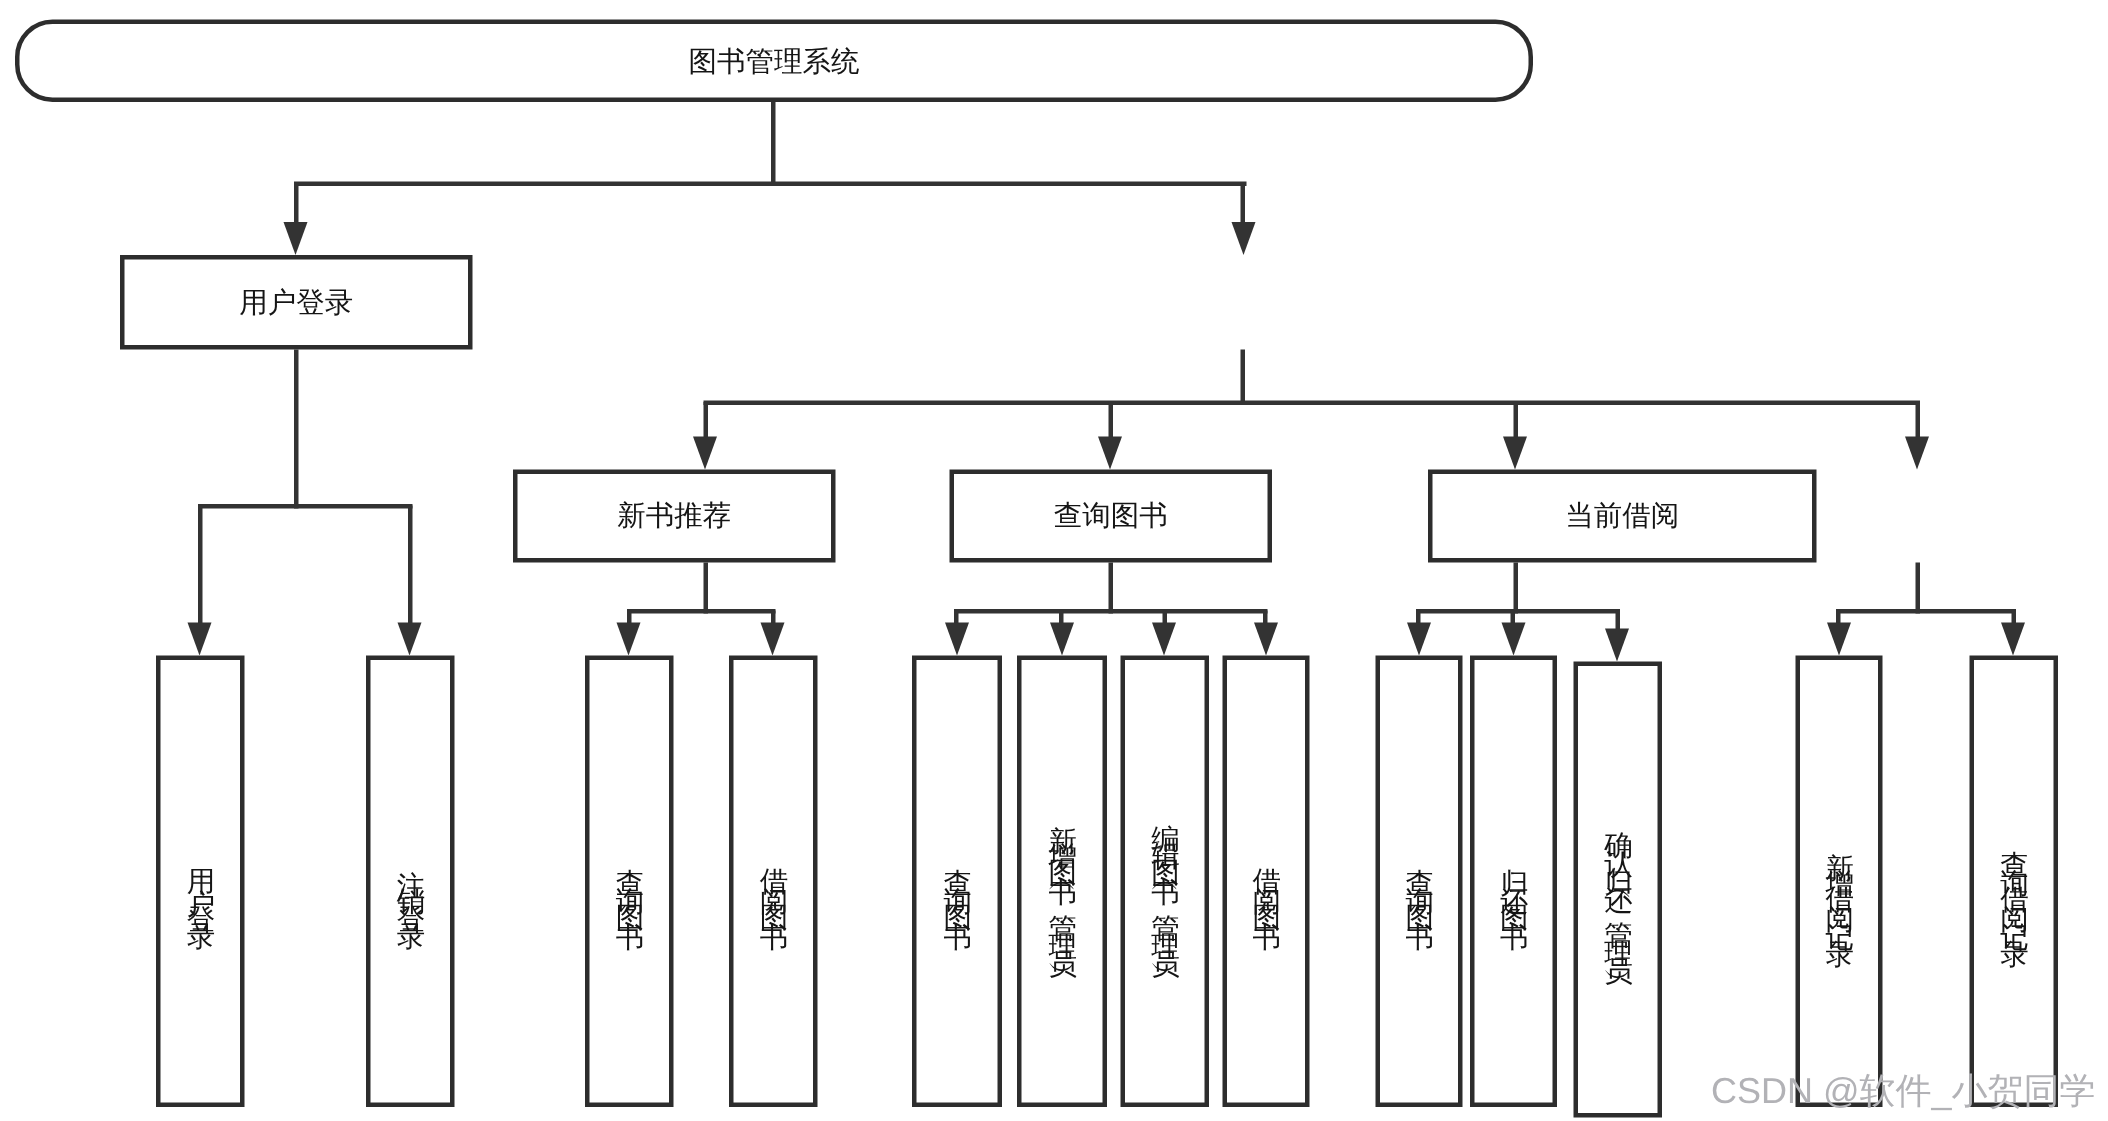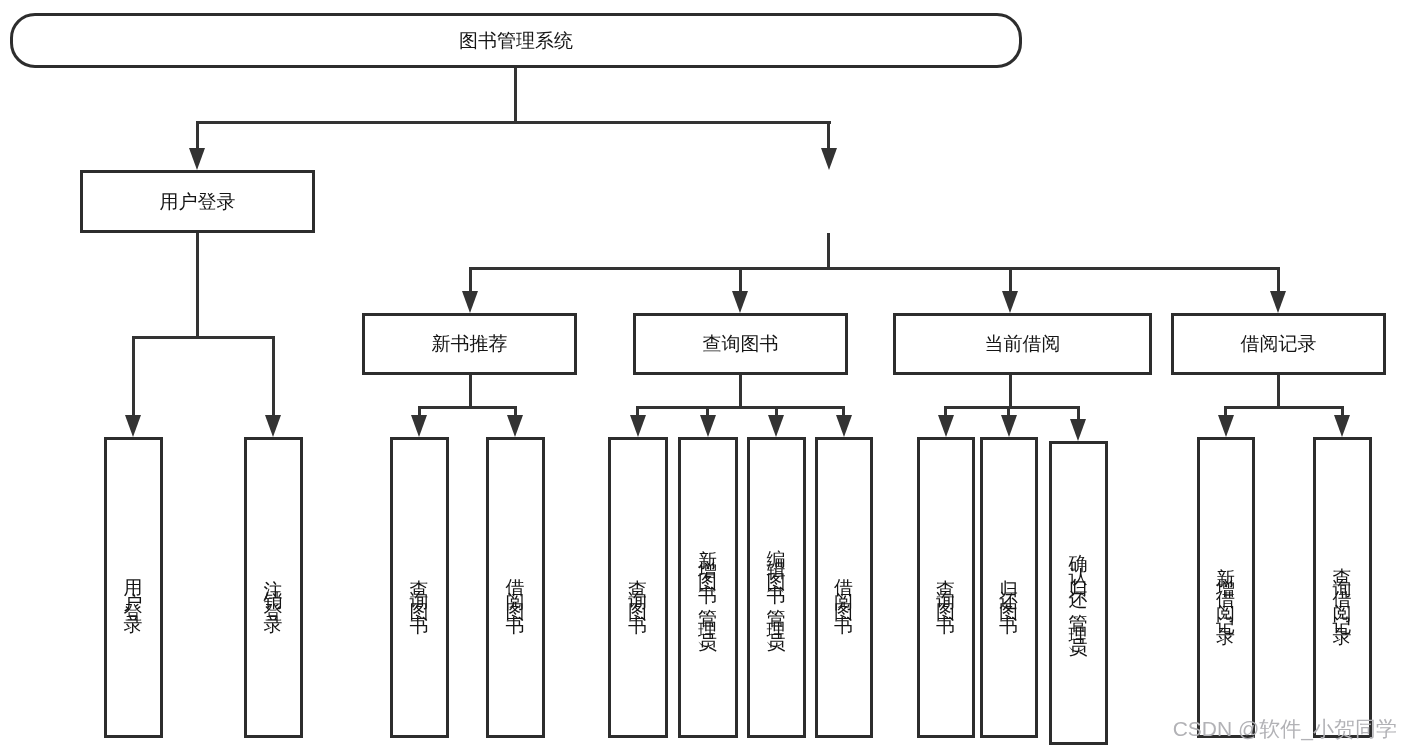--- a/index.html
+++ b/index.html
@@ -4,21 +4,21 @@
 <style>
   html,body{margin:0;padding:0;background:#ffffff;width:1405px;height:747px;overflow:hidden;
     font-family:"Liberation Sans","DejaVu Sans",sans-serif;}
   #canvas{position:relative;width:1405px;height:747px;background:#ffffff;}
   .box{position:absolute;border:3px solid #2d2d2d;background:#ffffff;box-sizing:border-box;
     display:flex;align-items:center;justify-content:center;color:#151515;font-size:19px;}
   .vbox{writing-mode:vertical-rl;text-orientation:mixed;letter-spacing:12px;line-height:1;}
   .line{position:absolute;background:#333333;}
   .arrow{position:absolute;width:0;height:0;border-left:8px solid transparent;
     border-right:8px solid transparent;border-top:22px solid #333333;}
-  .watermark{position:absolute;right:8px;bottom:4px;color:#b2b2b6;font-size:21px;z-index:10;margin-top:47px;}
+  .watermark{position:absolute;right:8px;bottom:4px;color:#b2b2b6;font-size:24px;z-index:10;margin-top:47px;}
 </style>
 </head>
 <body>
 
 <div id="canvas">
 
   <div class="box" style="left:10px;top:13px;width:1012px;height:55px;border-radius:25px;">图书管理系统</div>
 
   <div class="line" style="left:514px;top:68px;width:3px;height:56px;"></div>
   <div class="line" style="left:196px;top:121px;width:635px;height:3px;"></div>
@@ -40,24 +40,23 @@
   <div class="line" style="left:469px;top:267px;width:811px;height:3px;"></div>
   <div class="line" style="left:469px;top:268px;width:3px;height:28px;"></div>
   <div class="arrow" style="left:462px;top:291px;"></div>
   <div class="line" style="left:739px;top:268px;width:3px;height:28px;"></div>
   <div class="arrow" style="left:732px;top:291px;"></div>
   <div class="line" style="left:1009px;top:268px;width:3px;height:28px;"></div>
   <div class="arrow" style="left:1002px;top:291px;"></div>
   <div class="line" style="left:1277px;top:268px;width:3px;height:28px;"></div>
   <div class="arrow" style="left:1270px;top:291px;"></div>
 
-  <div class="box" style="left:362px;top:313px;width:215px;height:62px;">新书推荐</div>
+  <div class="box" style="left:342px;top:313px;width:215px;height:62px;">新书推荐</div>
   <div class="box" style="left:633px;top:313px;width:215px;height:62px;">查询图书</div>
-  <div class="box" style="left:893px;top:313px;width:259px;height:62px;text-align:center;">当前借阅</div>
-  <div class="box" style="left:1171px;top:313px;width:215px;height:62px;">借阅记录</div>
+  <div class="box" style="left:952px;top:313px;width:259px;height:62px;text-align:center;">当前借阅</div>
 
   <div class="line" style="left:469px;top:375px;width:3px;height:34px;"></div>
   <div class="line" style="left:418px;top:406px;width:99px;height:3px;"></div>
   <div class="line" style="left:418px;top:407px;width:3px;height:12px;"></div>
   <div class="arrow" style="left:411px;top:415px;"></div>
   <div class="line" style="left:514px;top:407px;width:3px;height:12px;"></div>
   <div class="arrow" style="left:507px;top:415px;"></div>
 
   <div class="line" style="left:739px;top:375px;width:3px;height:34px;"></div>
   <div class="line" style="left:636px;top:406px;width:209px;height:3px;"></div>

